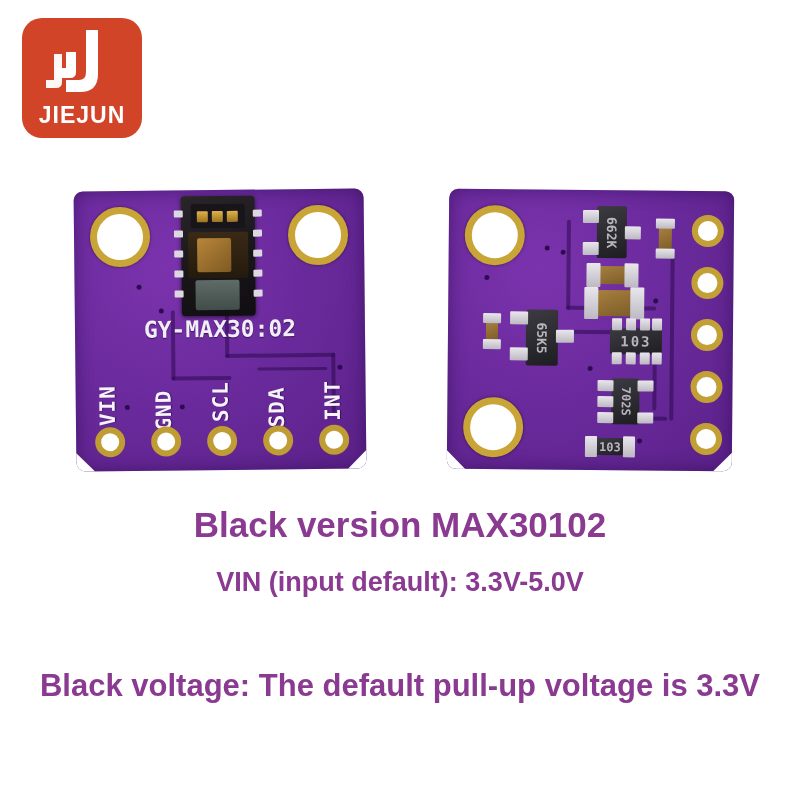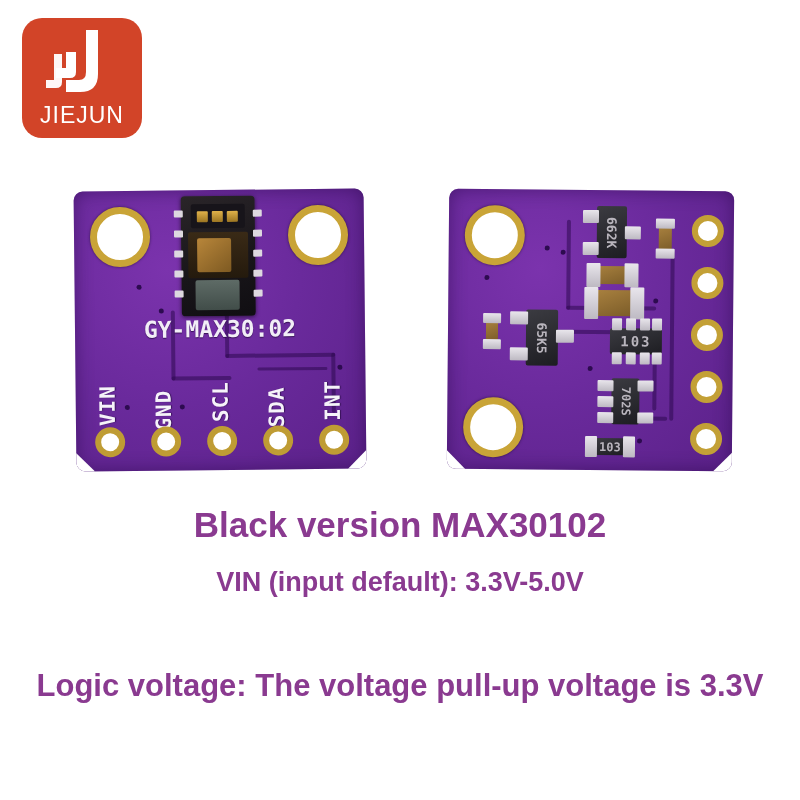--- a/index.html
+++ b/index.html
@@ -34,21 +34,21 @@
   }
   #brand-wordmark {
     position: absolute;
     left: 0;
     top: 86px;
     width: 120px;
     text-align: center;
     color: #ffffff;
     font-family: "Liberation Sans", sans-serif;
     font-size: 23px;
-    font-weight: normal;
+    font-weight: bold;
     letter-spacing: 1px;
     line-height: 1;
     white-space: nowrap;
   }
 
   
   .board {
     position: absolute;
     border-radius: 9px;
     background:
@@ -412,13 +412,13 @@
     <div class="pad-r" style="top:180px;"></div>
     <div class="pad-r" style="top:232px;"></div>
 
     <div class="chamfer ch-bl"></div>
     <div class="chamfer ch-br"></div>
   </div>
 </div>
 
 <div id="caption-title" class="caption">Black version  MAX30102</div>
 <div id="caption-vin" class="caption">VIN (input default): 3.3V-5.0V</div>
-<div id="caption-logic" class="caption">Logic voltage: The voltage pull-up voltage is 3.3V</div>
+<div id="caption-logic" class="caption">Black voltage: The default pull-up voltage is 3.3V</div>
 
 </body></html>

